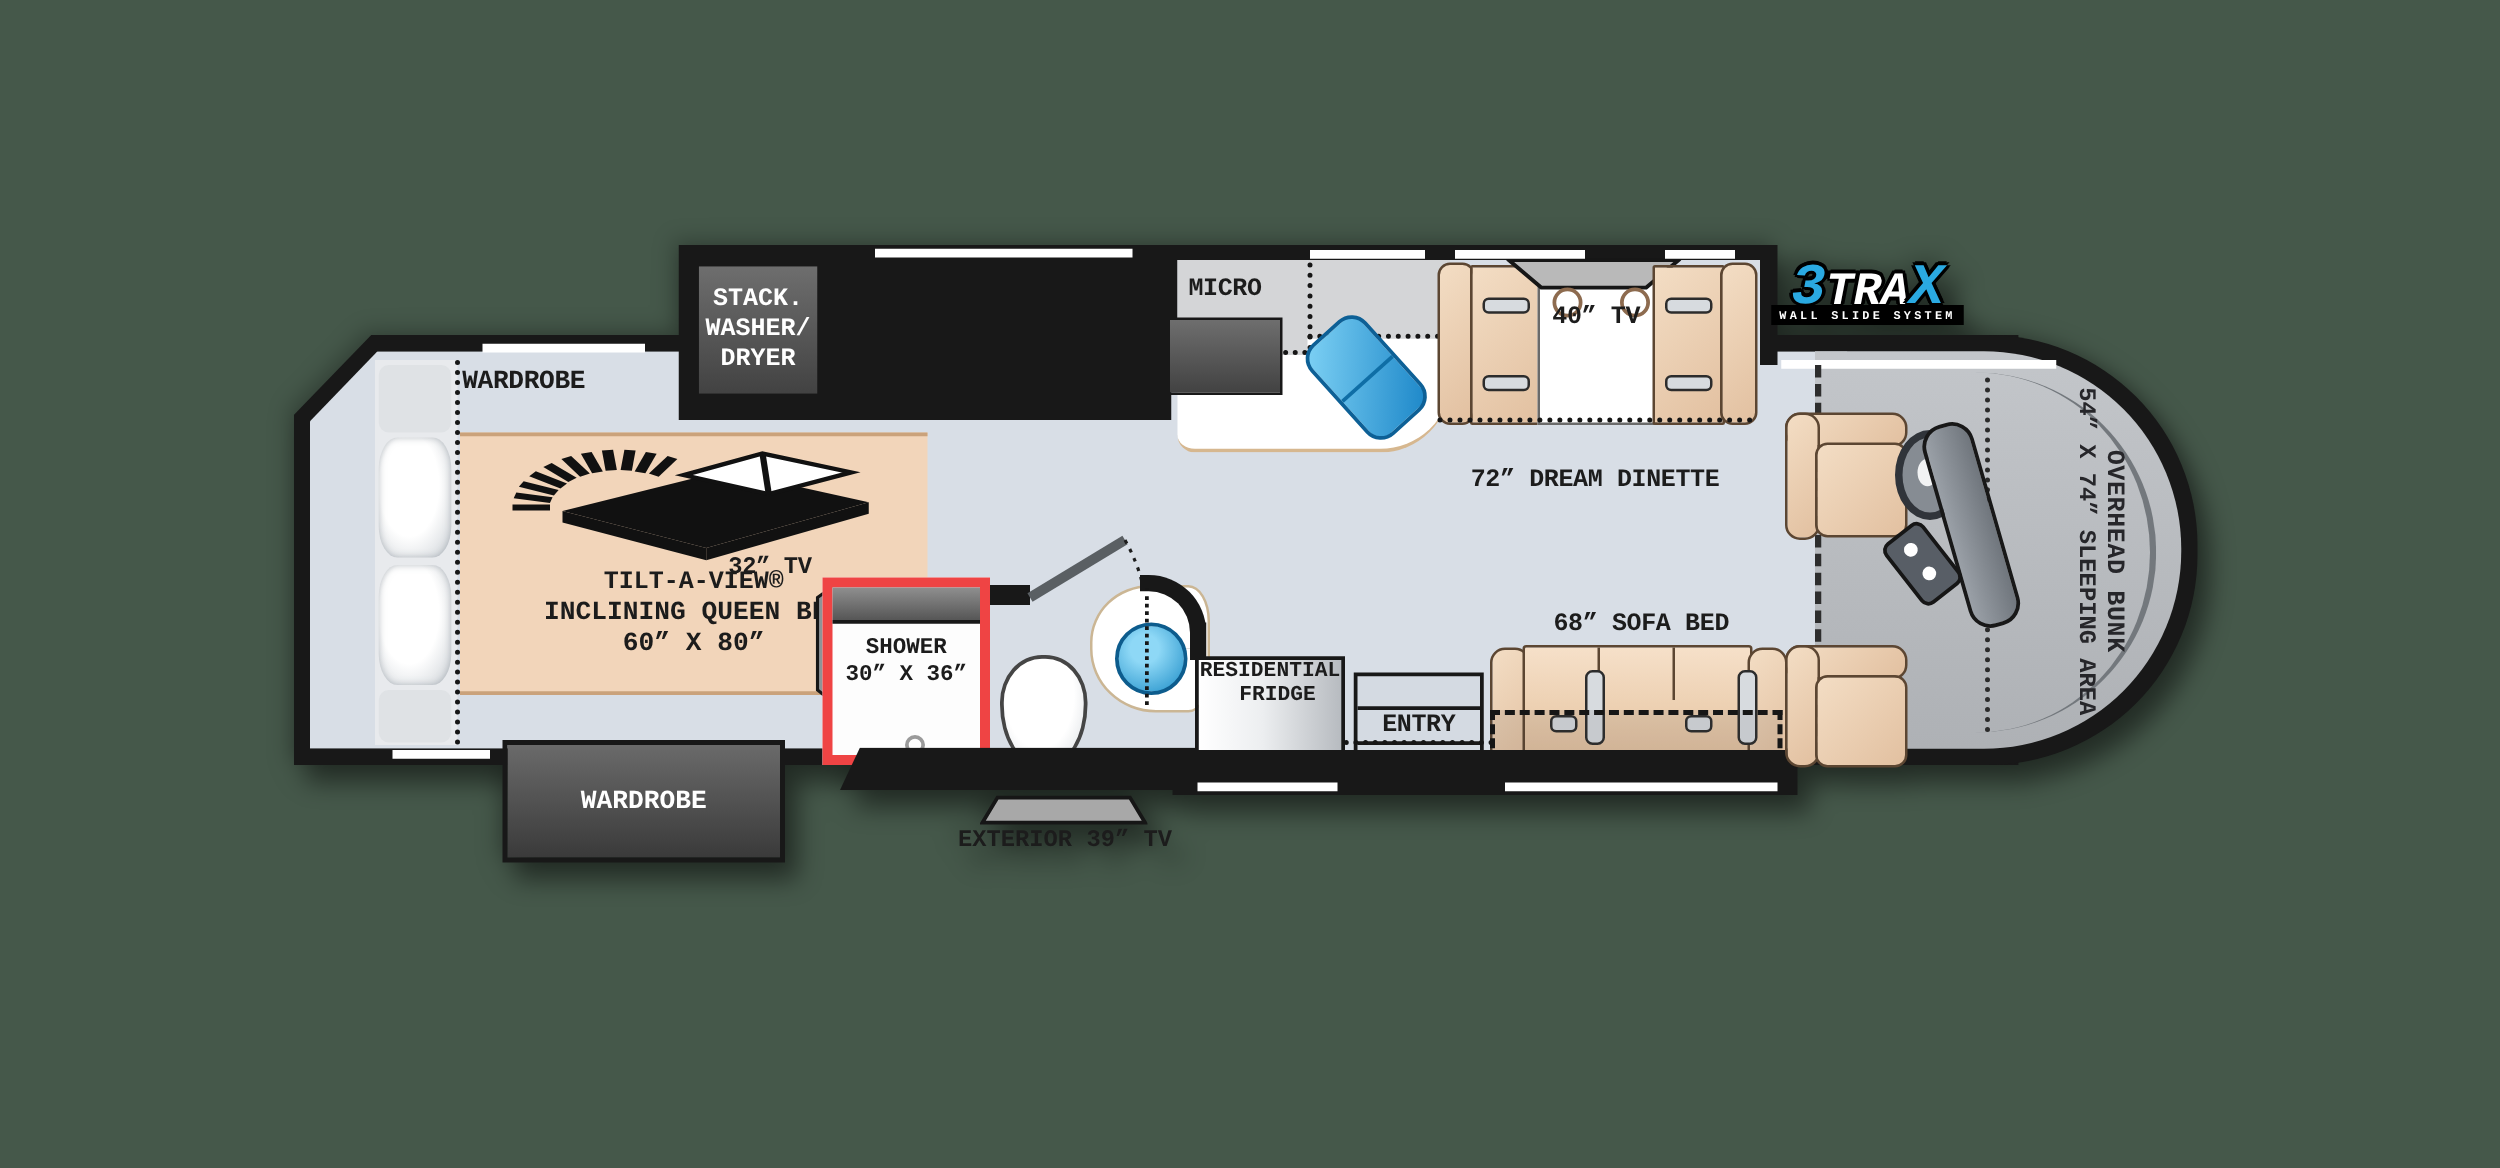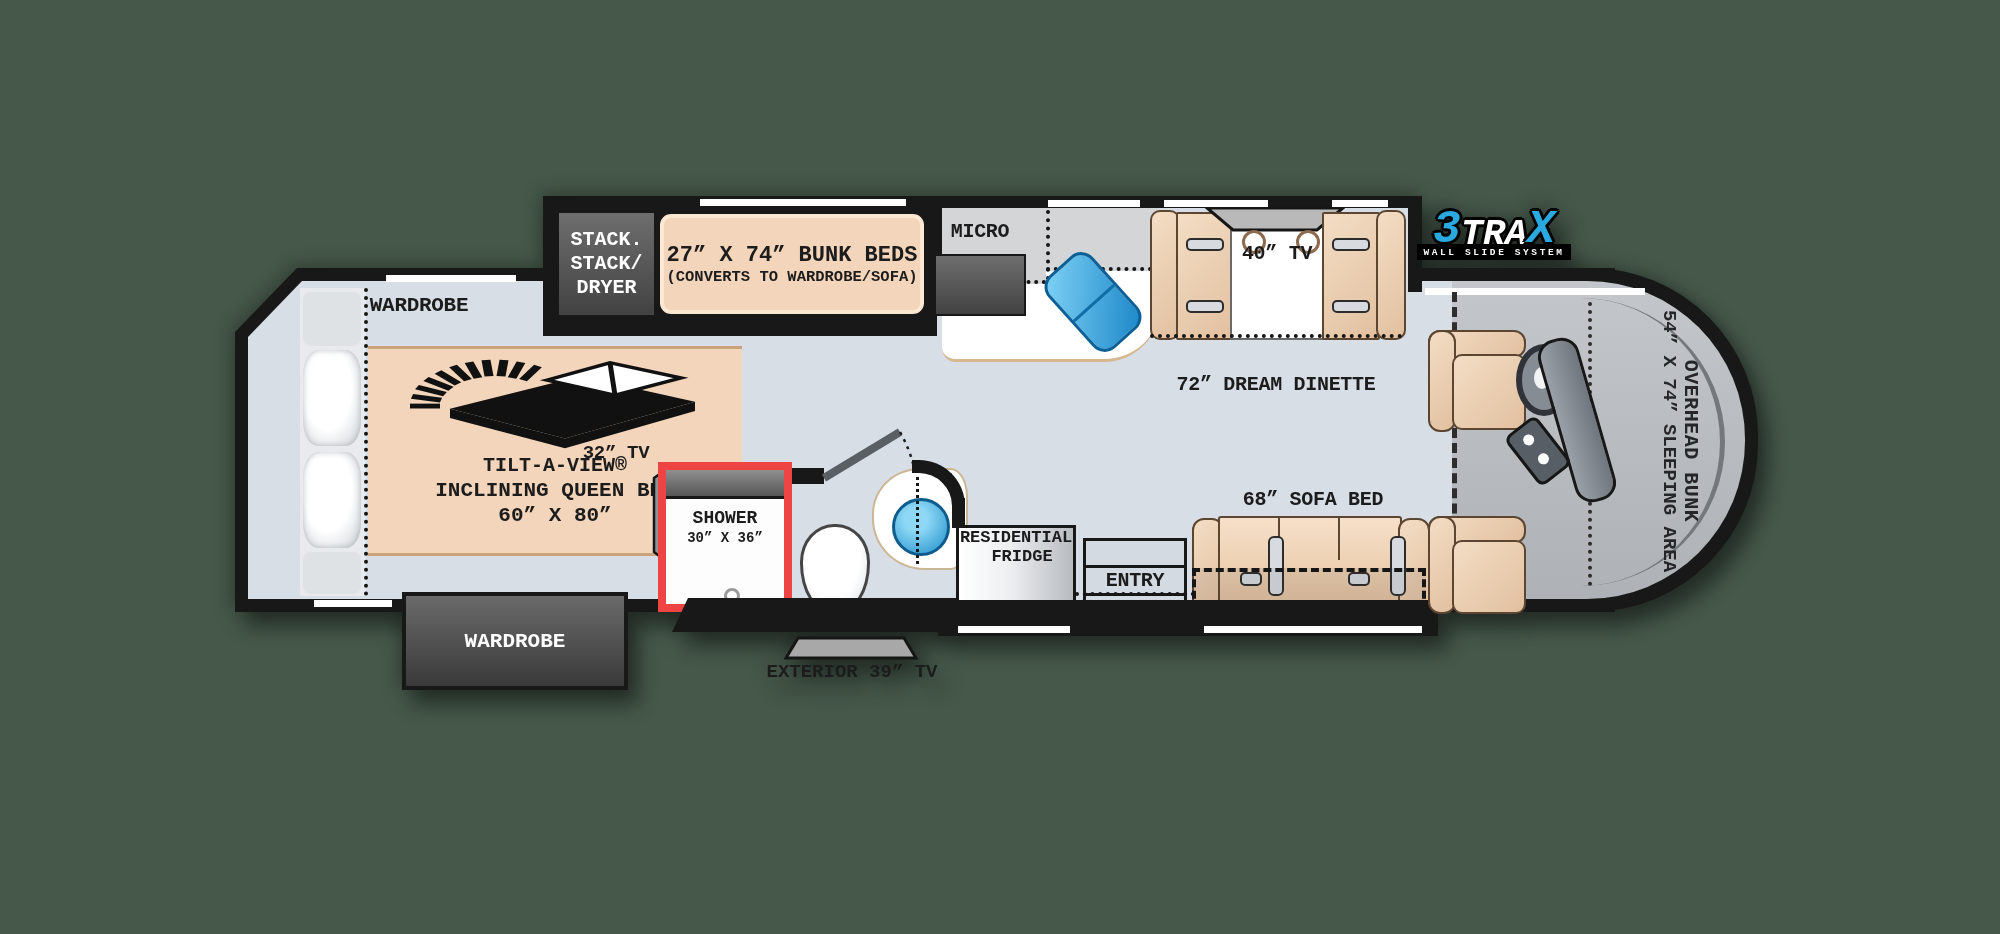--- a/index.html
+++ b/index.html
@@ -43,27 +43,22 @@
   <div class="abs wall" style="left:1470px;top:268px;width:288px;height:344px;border-radius:0 168px 168px 0;"></div>
   <div class="abs floor" style="left:248px;top:281px;width:1230px;height:318px;
               clip-path:polygon(54px 0,100% 0,100% 100%,0 100%,0 56px);"></div>
   <div class="abs" style="left:1452px;top:281px;width:293px;height:318px;border-radius:0 158px 158px 0;
               background:linear-gradient(180deg,#c3c6ca,#aeb1b5);"></div>
 
   <div class="abs wall" style="left:543px;top:196px;width:394px;height:140px;"></div>
   <div class="abs darkbox" style="left:556px;top:210px;width:95px;height:102px;display:flex;flex-direction:column;
               justify-content:center;font-size:20px;line-height:1.2;">
      <span>STACK.</span>
-     <span>STACK/</span>
+     <span>WASHER/</span>
      <span>DRYER</span>
-  </div>
-  <div class="abs tanbox" style="left:657px;top:211px;width:264px;height:100px;border-radius:14px;
-              box-shadow:inset 0 0 0 4px #fbe7d2;display:flex;flex-direction:column;justify-content:center;text-align:center;">
-     <span style="font-weight:bold;font-size:22px;color:#1c1c1c;">27” X 74” BUNK BEDS</span>
-     <span style="font-weight:bold;font-size:15.5px;color:#1c1c1c;">(CONVERTS TO WARDROBE/SOFA)</span>
   </div>
   <div class="slit" style="left:700px;top:199px;width:206px;"></div>
 
   <div class="abs wall" style="left:930px;top:196px;width:492px;height:96px;"></div>
   <div class="abs floor" style="left:942px;top:208px;width:466px;height:392px;"></div>
 
   <div class="abs" style="left:942px;top:267px;width:218px;height:92px;background:#fff;
               border-radius:0 0 56px 14px;border-bottom:3px solid #d6b78f;"></div>
   <div class="abs" style="left:942px;top:208px;width:104px;height:72px;background:#d4d5d7;border-bottom:4px dotted #161616;"></div>
   <div class="abs" style="left:1046px;top:208px;width:114px;height:59px;background:#d4d5d7;border-bottom:4px dotted #161616;"></div>
@@ -149,21 +144,21 @@
 
   <div class="lbl" style="left:576px;top:443px;width:80px;font-size:19px;">32” TV</div>
   <svg class="abs" style="left:652px;top:466px;" width="18" height="100" viewBox="0 0 18 100">
      <polygon points="2,12 16,2 16,97 2,86" fill="#8f9397" stroke="#161616" stroke-width="2.5"></polygon>
   </svg>
 
   <div class="abs" style="left:658px;top:462px;width:134px;height:150px;border:8px solid #ef4444;background:#fdfdfd;box-sizing:border-box;">
      <div class="abs" style="left:0;top:0;width:100%;height:26px;background:linear-gradient(180deg,#8f8f8f,#565656);border-bottom:3px solid #181818;"></div>
      <div class="abs" style="left:0;top:38px;width:100%;text-align:center;font-weight:bold;color:#1c1c1c;line-height:1.2;">
         <div style="font-size:18px;">SHOWER</div>
-        <div style="font-size:14px;">30” X 36”</div>
+        <div style="font-size:18px;">30” X 36”</div>
      </div>
      <div class="abs" style="left:58px;top:118px;width:10px;height:10px;border:3px solid #9a9a9a;border-radius:50%;"></div>
   </div>
   <div class="abs wall" style="left:792px;top:468px;width:32px;height:16px;"></div>
   <svg class="abs" style="left:820px;top:424px;" width="104" height="76" viewBox="0 0 104 76">
      <line x1="4" y1="54" x2="80" y2="8" stroke="#5a5f63" stroke-width="8"></line>
      <path d="M80,8 Q99,42 96,74" fill="none" stroke="#1c1c1c" stroke-width="2.5" stroke-dasharray="3 5"></path>
   </svg>
   <div class="abs" style="left:872px;top:468px;width:92px;height:98px;background:#fff;border:2px solid #cbb694;
               border-radius:50% 18% 18% 55% / 45% 28% 28% 50%;"></div>

